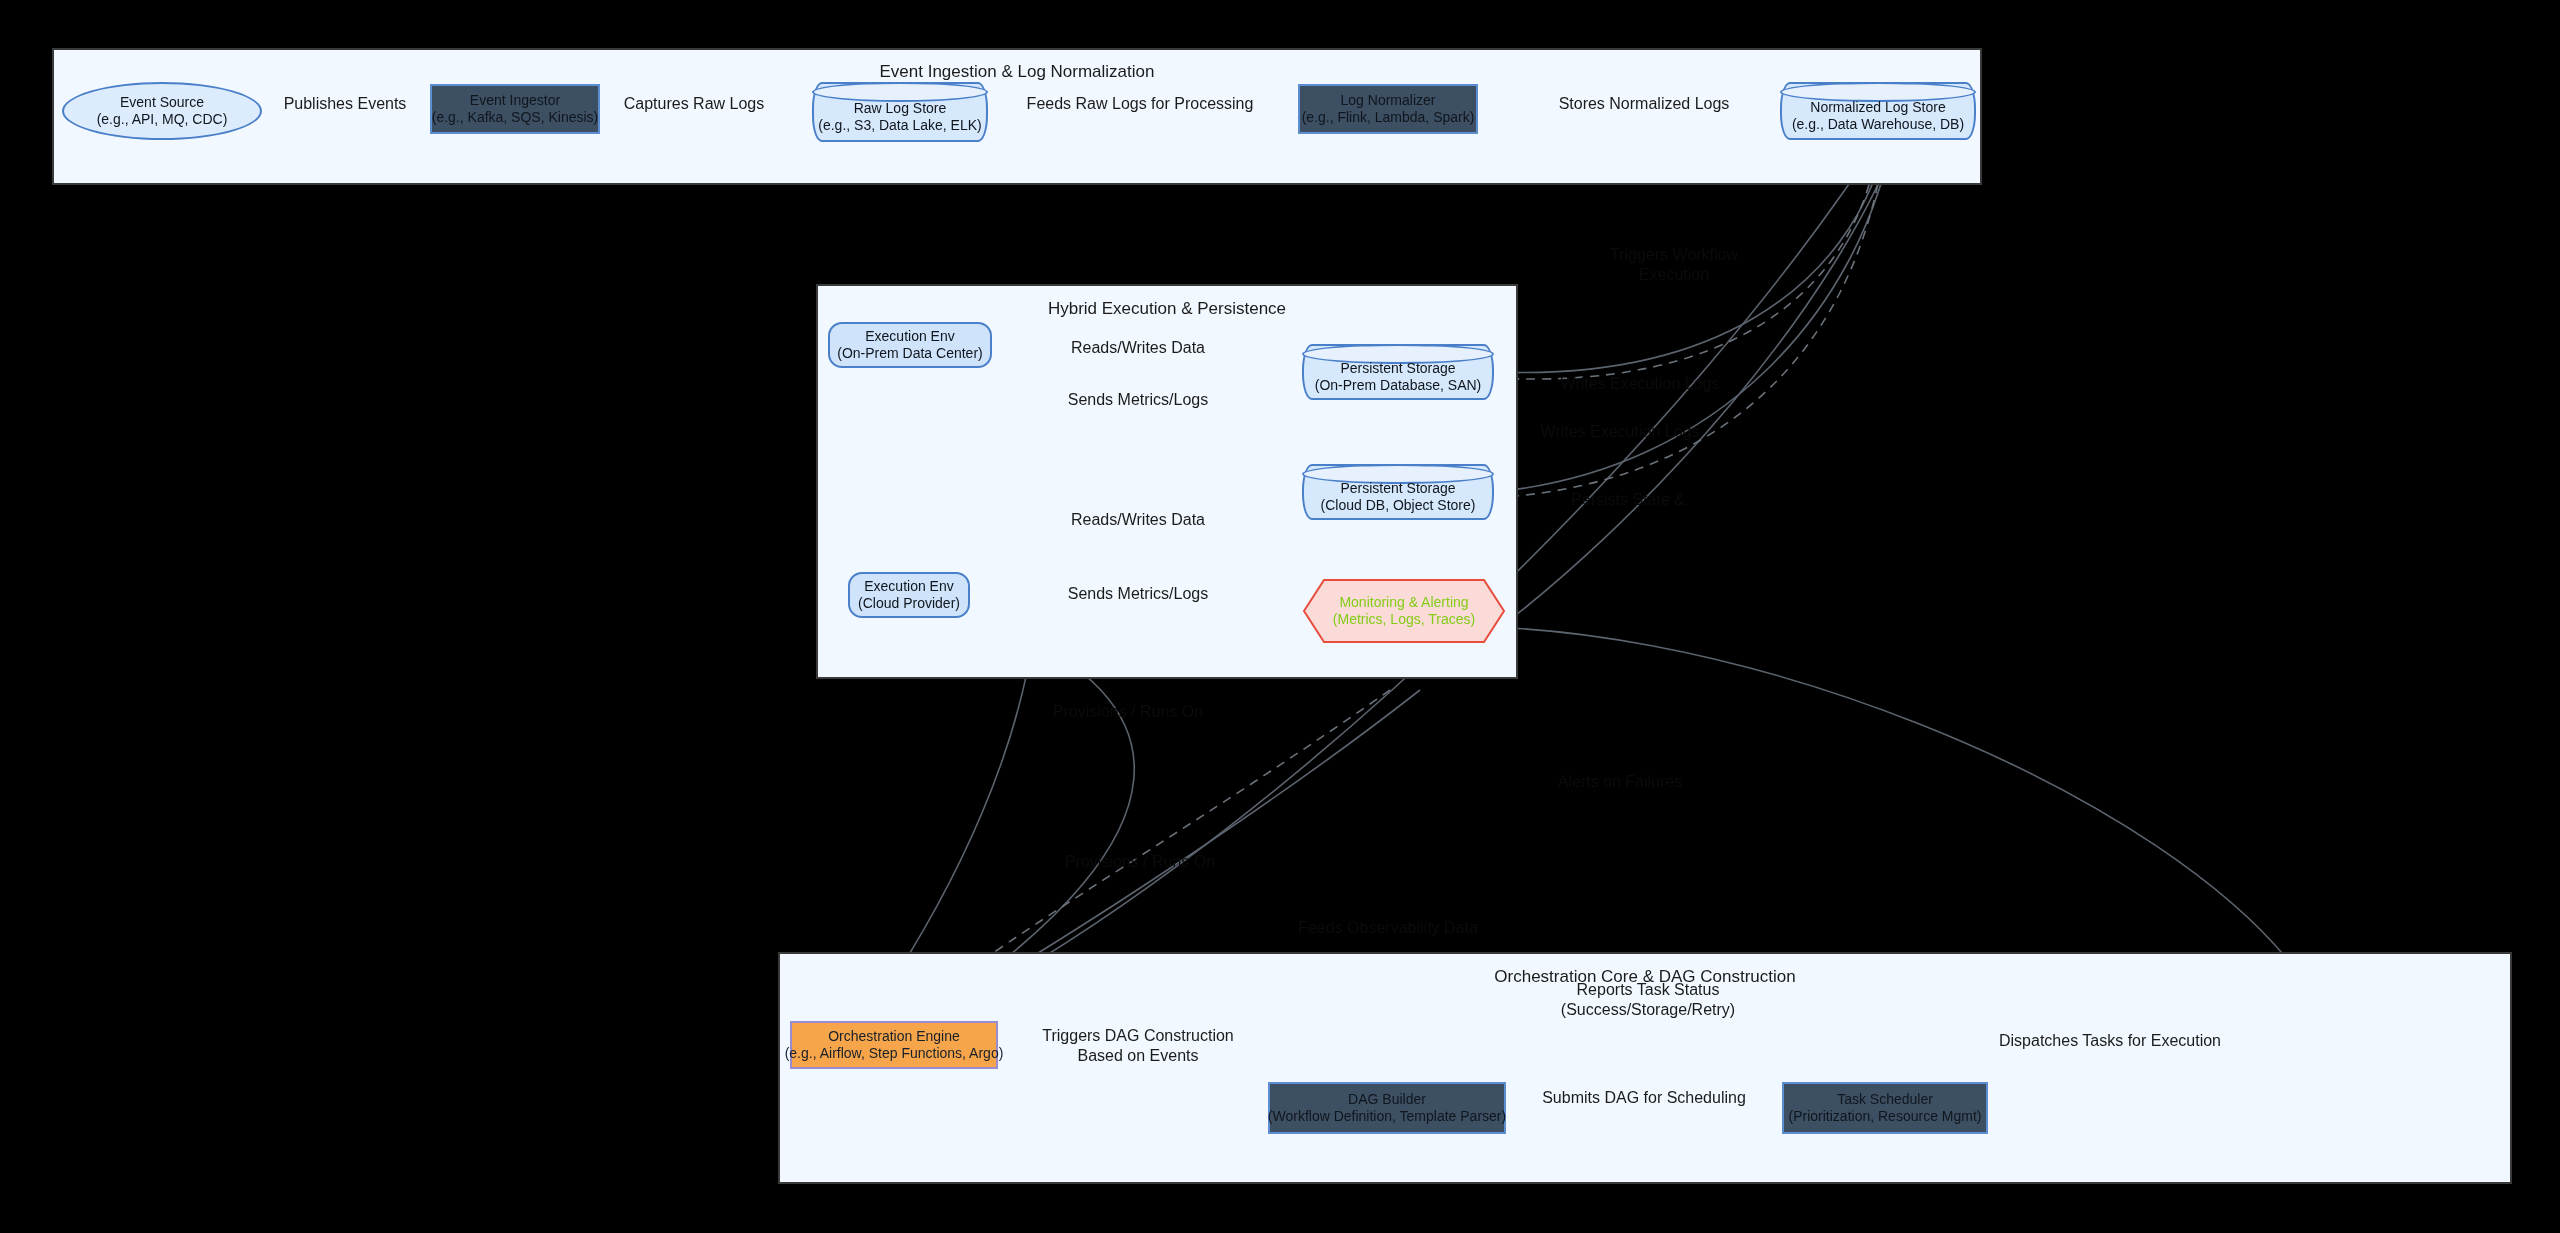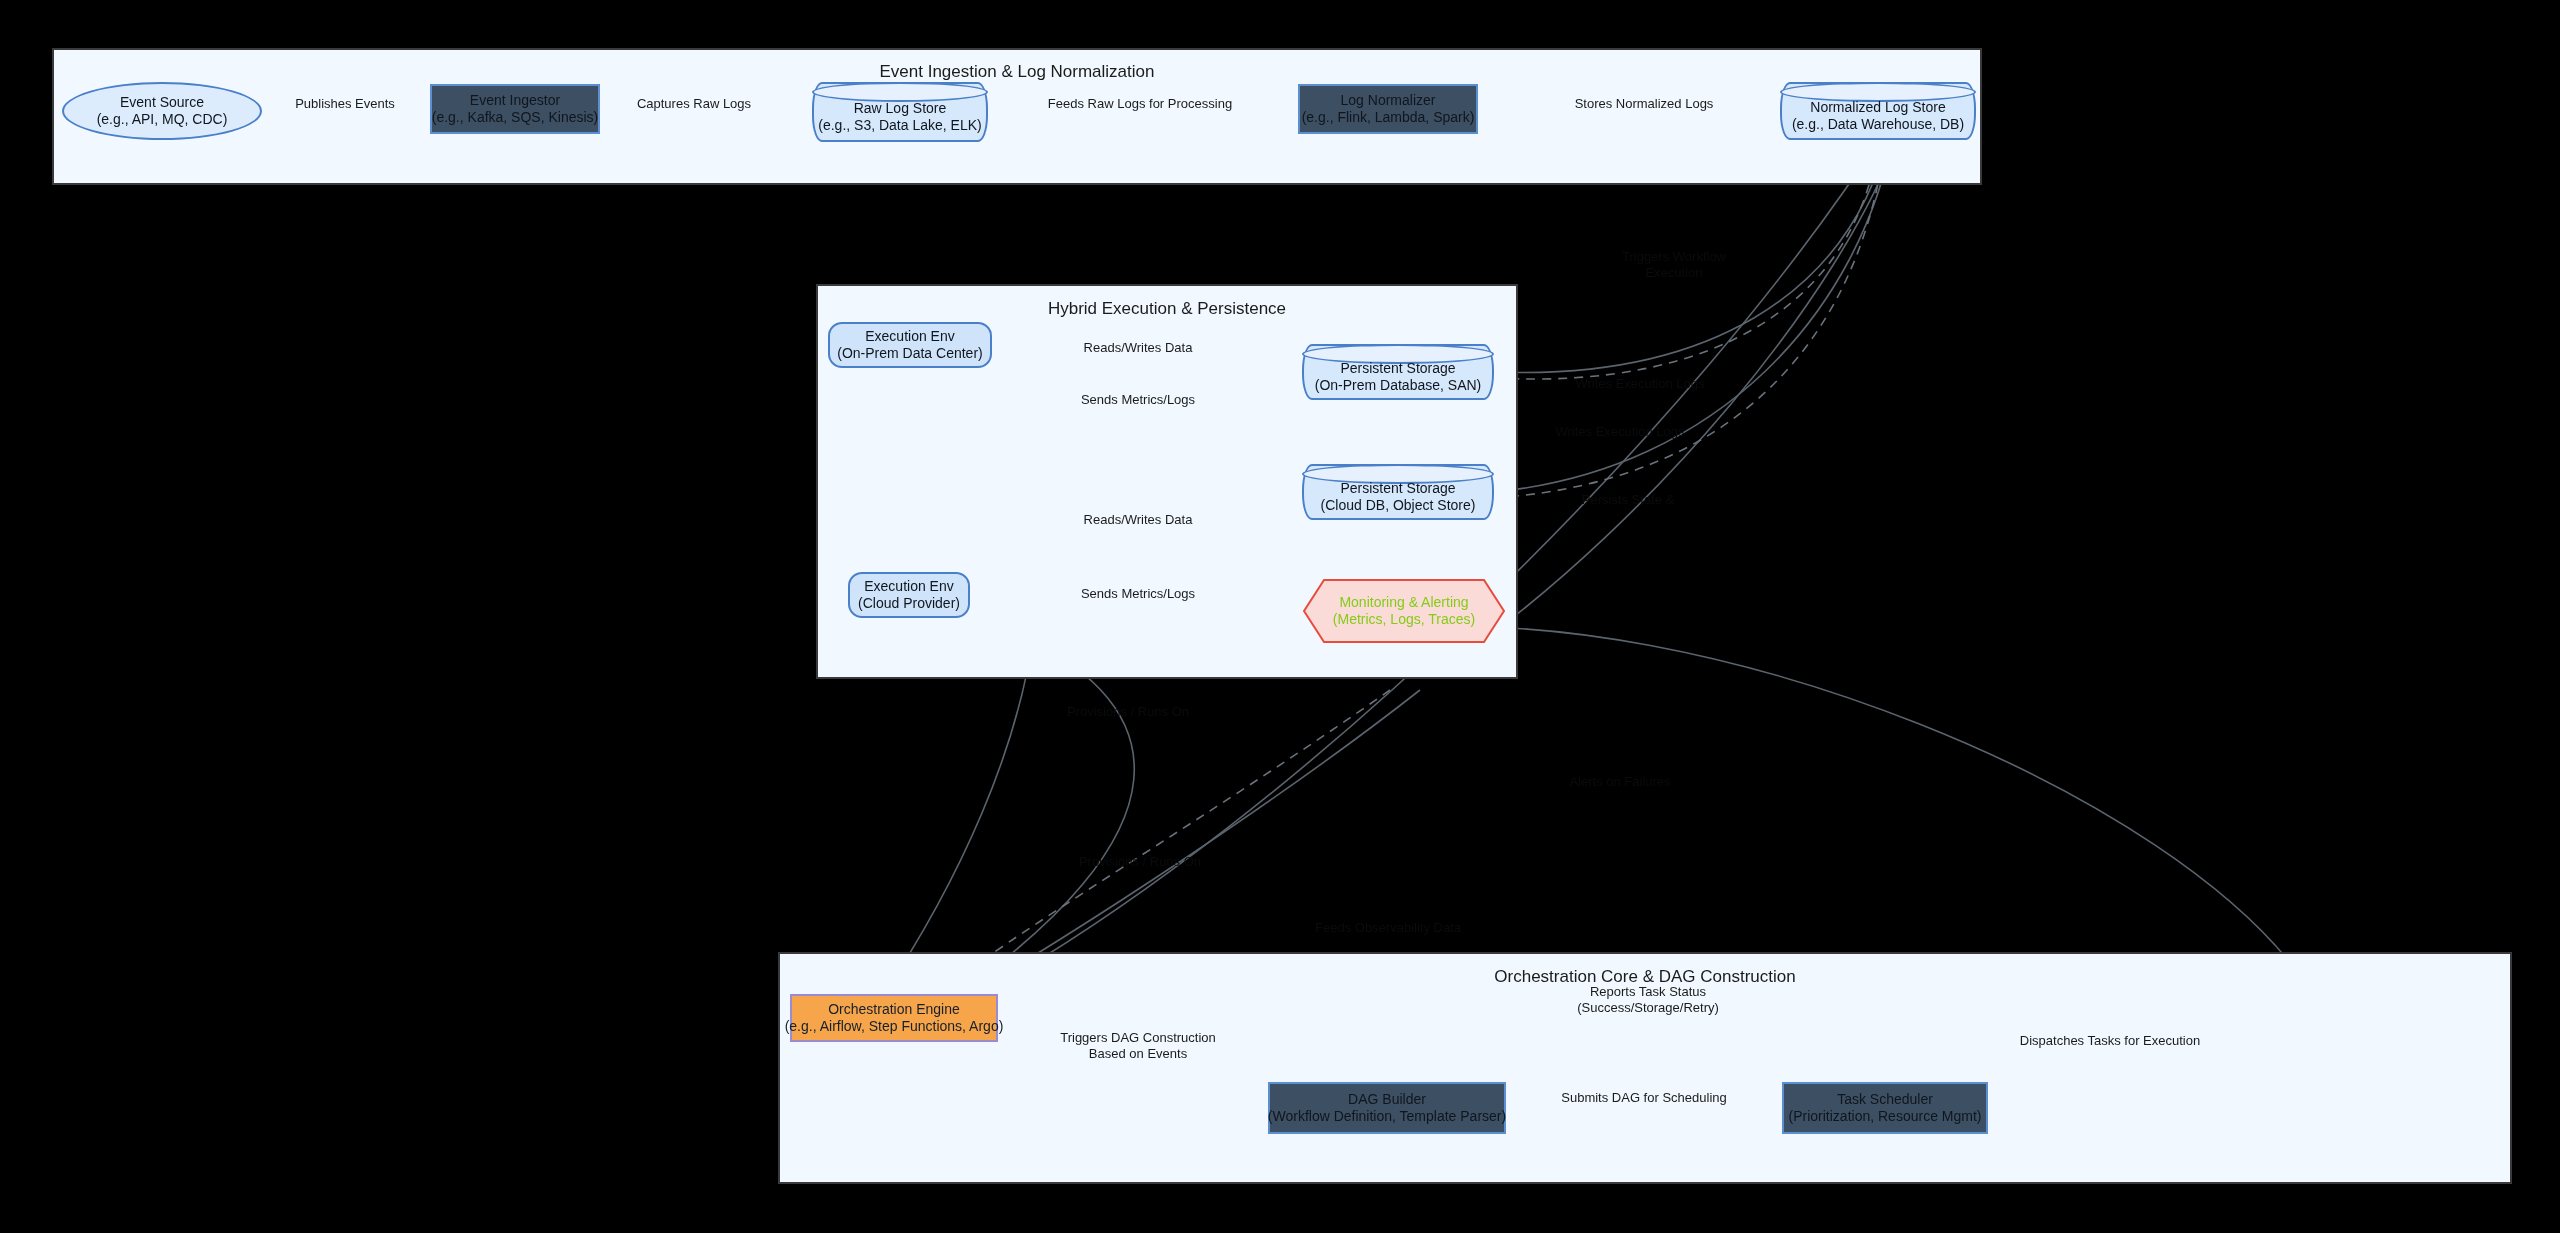--- a/index.html
+++ b/index.html
@@ -67,20 +67,21 @@
     background: #3d4f63;
     border: 2px solid #5b8fd1;
     color: #10161d;
   }
   
   .n-orange {
     background: #f5a council;
   }
   .n-orange {
     background: #f7a košar;
+    margin-top: 27px;
   }
   .n-orange {
     background: #f6a54a;
     border: 2px solid #9b8bd0;
     color: #17202a;
   }
   
   .n-blue {
     background: #3498db;
     border: 2px solid #2b7fc0;
@@ -136,21 +137,21 @@
     font-size: 14px;
     color: #84cc16;
     line-height: 1.22;
     z-index: 3;
     white-space: nowrap;
   }
 
   
   .elabel {
     position: absolute;
-    font-size: 13px;
+    font-size: 16px;
     color: #1b1b1b;
     text-align: center;
     white-space: nowrap;
     transform: translate(-50%, -50%);
     line-height: 1.25;
     z-index: 6;
   }
   .elabel.dim {          
     color: #0b0b0b;
   }

